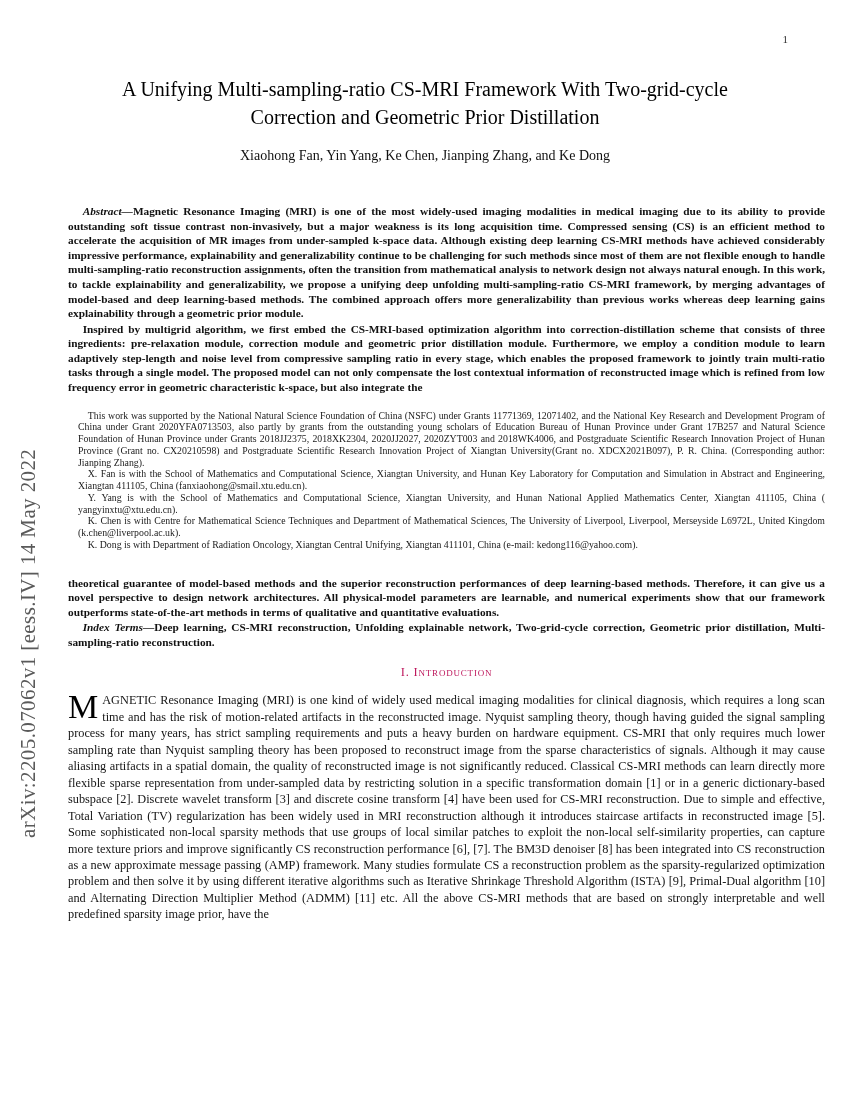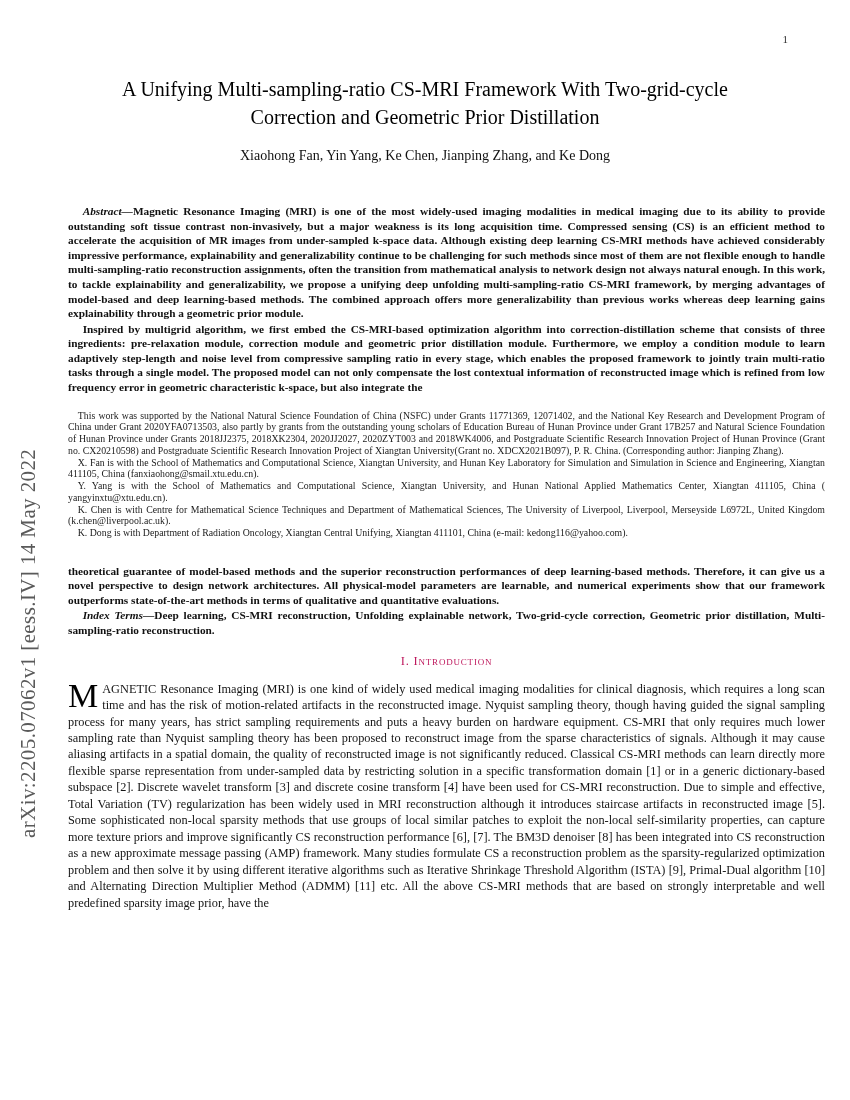--- a/index.html
+++ b/index.html
@@ -82,20 +82,21 @@
   .footnotes {
     margin-top: 15px;
   }
   .fn {
     font-size: 9.8px;
     font-weight: normal;
     line-height: 1.2;
     text-align: justify;
     text-indent: 1em;
     color: #1a1a1a;
+    margin-left: 10px;
   }
   .section-heading {
     margin: 16px 0 12px 0;
     text-align: center;
     font-size: 12.5px;
     font-weight: normal;
     font-variant: small-caps;
     letter-spacing: 0.8px;
     color: #be185d;
   }
@@ -129,21 +130,21 @@
   </header>
 
   <main class="columns">
 
     <section class="col">
       <p class="abstract indent"><span class="abs-label">Abstract—</span><span>Magnetic Resonance Imaging (MRI) is one of the most widely-used imaging modalities in medical imaging due to its ability to provide outstanding soft tissue contrast non-invasively, but a major weakness is its long acquisition time. Compressed sensing (CS) is an efficient method to accelerate the acquisition of MR images from under-sampled k-space data. Although existing deep learning CS-MRI methods have achieved considerably impressive performance, explainability and generalizability continue to be challenging for such methods since most of them are not flexible enough to handle multi-sampling-ratio reconstruction assignments, often the transition from mathematical analysis to network design not always natural enough. In this work, to tackle explainability and generalizability, we propose a unifying deep unfolding multi-sampling-ratio CS-MRI framework, by merging advantages of model-based and deep learning-based methods. The combined approach offers more generalizability than previous works whereas deep learning gains explainability through a geometric prior module.</span></p>
       <p class="abstract indent">Inspired by multigrid algorithm, we first embed the CS-MRI-based optimization algorithm into correction-distillation scheme that consists of three ingredients: pre-relaxation module, correction module and geometric prior distillation module. Furthermore, we employ a condition module to learn adaptively step-length and noise level from compressive sampling ratio in every stage, which enables the proposed framework to jointly train multi-ratio tasks through a single model. The proposed model can not only compensate the lost contextual information of reconstructed image which is refined from low frequency error in geometric characteristic k-space, but also integrate the</p>
 
       <div class="footnotes">
         <p class="fn">This work was supported by the National Natural Science Foundation of China (NSFC) under Grants 11771369, 12071402, and the National Key Research and Development Program of China under Grant 2020YFA0713503, also partly by grants from the outstanding young scholars of Education Bureau of Hunan Province under Grant 17B257 and Natural Science Foundation of Hunan Province under Grants 2018JJ2375, 2018XK2304, 2020JJ2027, 2020ZYT003 and 2018WK4006, and Postgraduate Scientific Research Innovation Project of Hunan Province (Grant no. CX20210598) and Postgraduate Scientific Research Innovation Project of Xiangtan University(Grant no. XDCX2021B097), P. R. China. (Corresponding author: Jianping Zhang).</p>
-        <p class="fn">X. Fan is with the School of Mathematics and Computational Science, Xiangtan University, and Hunan Key Laboratory for Simulation and Simulation in Science and Engineering, Xiangtan 411105, China (fanxiaohong@smail.xtu.edu.cn).</p>
+        <p class="fn">X. Fan is with the School of Mathematics and Computational Science, Xiangtan University, and Hunan Key Laboratory for Computation and Simulation in Abstract and Engineering, Xiangtan 411105, China (fanxiaohong@smail.xtu.edu.cn).</p>
         <p class="fn">Y. Yang is with the School of Mathematics and Computational Science, Xiangtan University, and Hunan National Applied Mathematics Center, Xiangtan 411105, China ( yangyinxtu@xtu.edu.cn).</p>
         <p class="fn">K. Chen is with Centre for Mathematical Science Techniques and Department of Mathematical Sciences, The University of Liverpool, Liverpool, Merseyside L6972L, United Kingdom (k.chen@liverpool.ac.uk).</p>
         <p class="fn">K. Dong is with Department of Radiation Oncology, Xiangtan Central Unifying, Xiangtan 411101, China (e-mail: kedong116@yahoo.com).</p>
       </div>
     </section>
 
     <section class="col">
       <p class="abstract">theoretical guarantee of model-based methods and the superior reconstruction performances of deep learning-based methods. Therefore, it can give us a novel perspective to design network architectures. All physical-model parameters are learnable, and numerical experiments show that our framework outperforms state-of-the-art methods in terms of qualitative and quantitative evaluations.</p>
       <p class="abstract indent index-terms"><span class="abs-label">Index Terms—</span><span>Deep learning, CS-MRI reconstruction, Unfolding explainable network, Two-grid-cycle correction, Geometric prior distillation, Multi-sampling-ratio reconstruction.</span></p>
 

